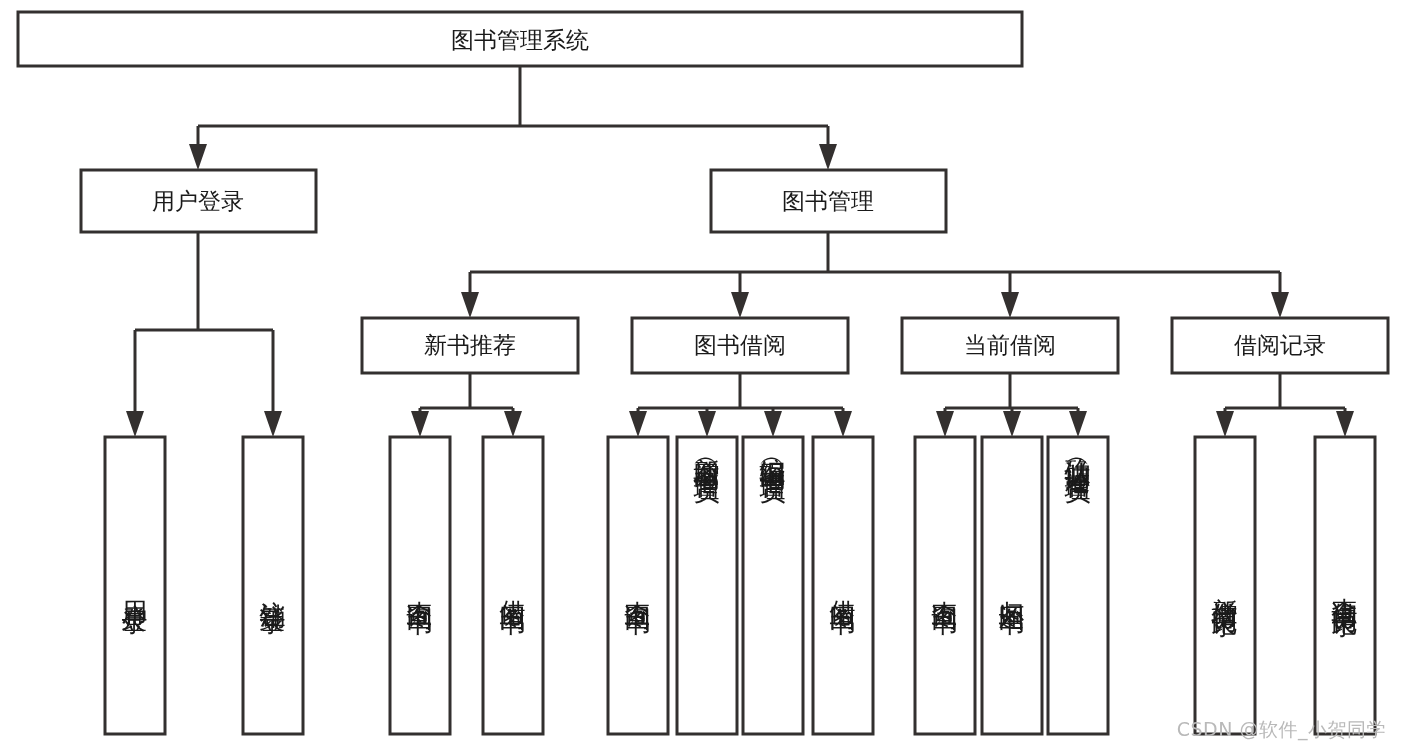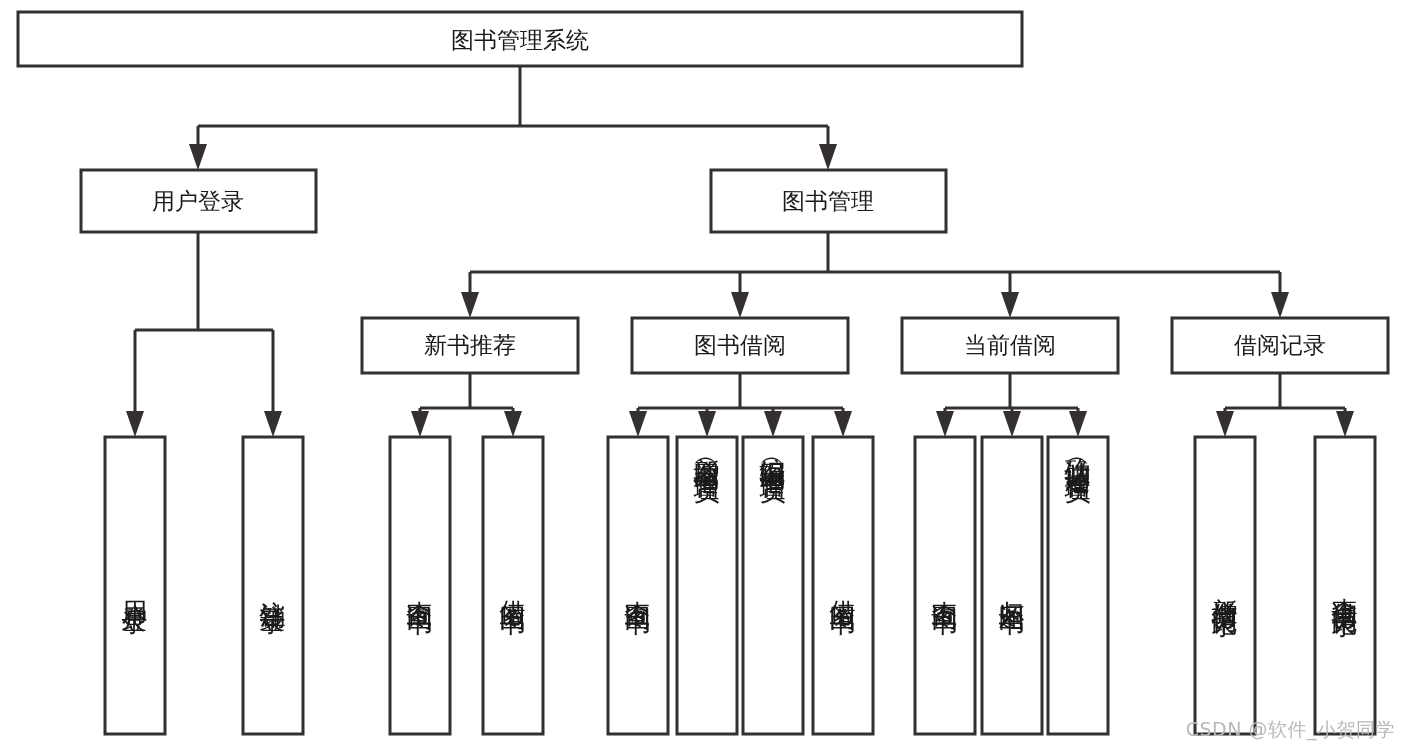--- a/index.html
+++ b/index.html
@@ -35,21 +35,21 @@
     font-family:"DejaVu Sans","Liberation Sans",sans-serif;
     font-size:26px;
     line-height:1.0;
     letter-spacing:3px;
     color:#1a1a1a;
     white-space:nowrap;
     text-align:center;
   }
   .watermark{
     position:absolute;
-    right:10px;bottom:4px;
+    right:19px;bottom:4px;
     font-family:"DejaVu Sans","Liberation Sans",sans-serif;
     font-size:19px;
     color:#b9b9b9;
     letter-spacing:0.5px;
     white-space:nowrap;
     pointer-events:none;
     margin-left:16px;
   }
 </style>
 </head>

